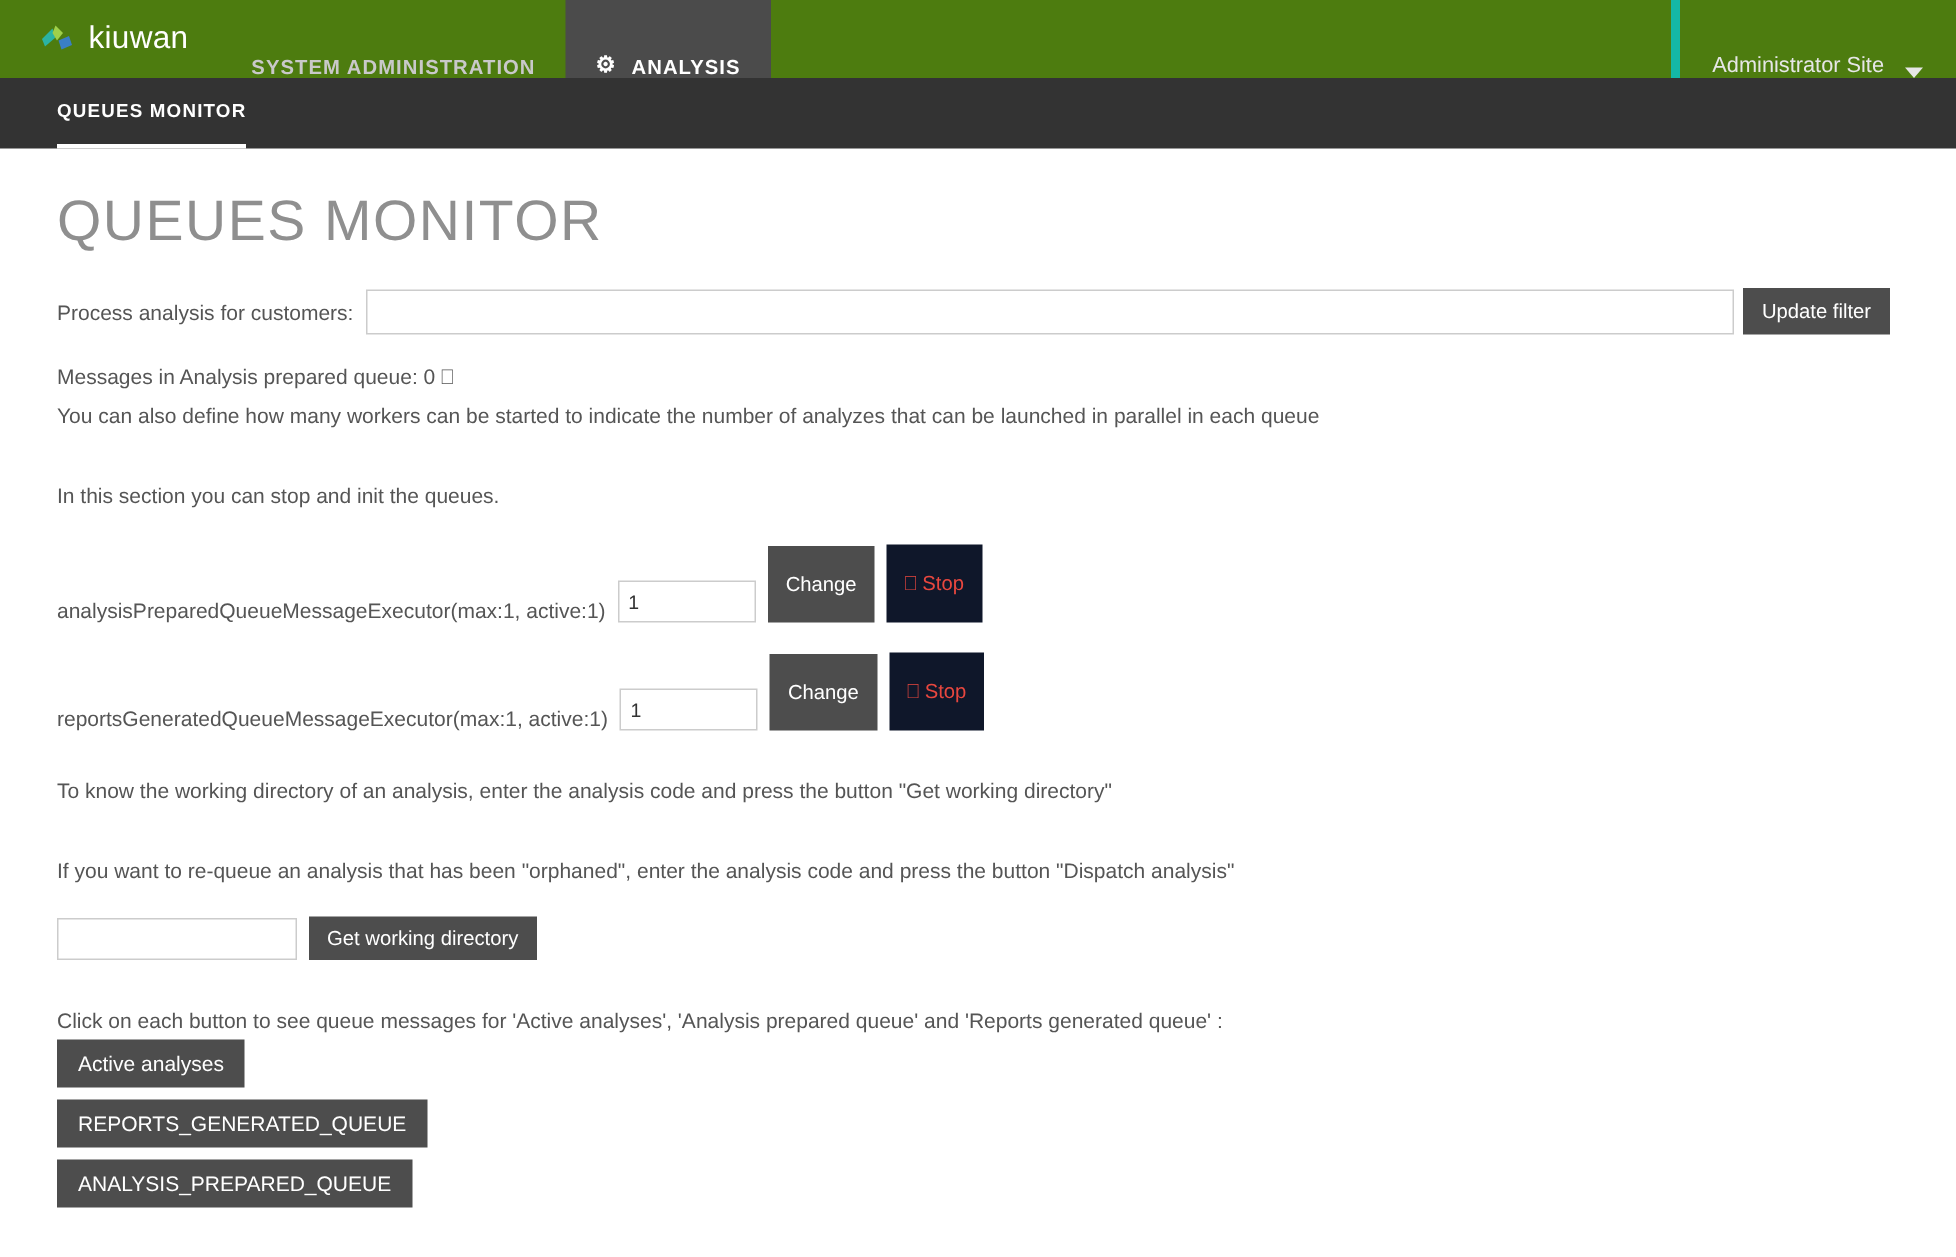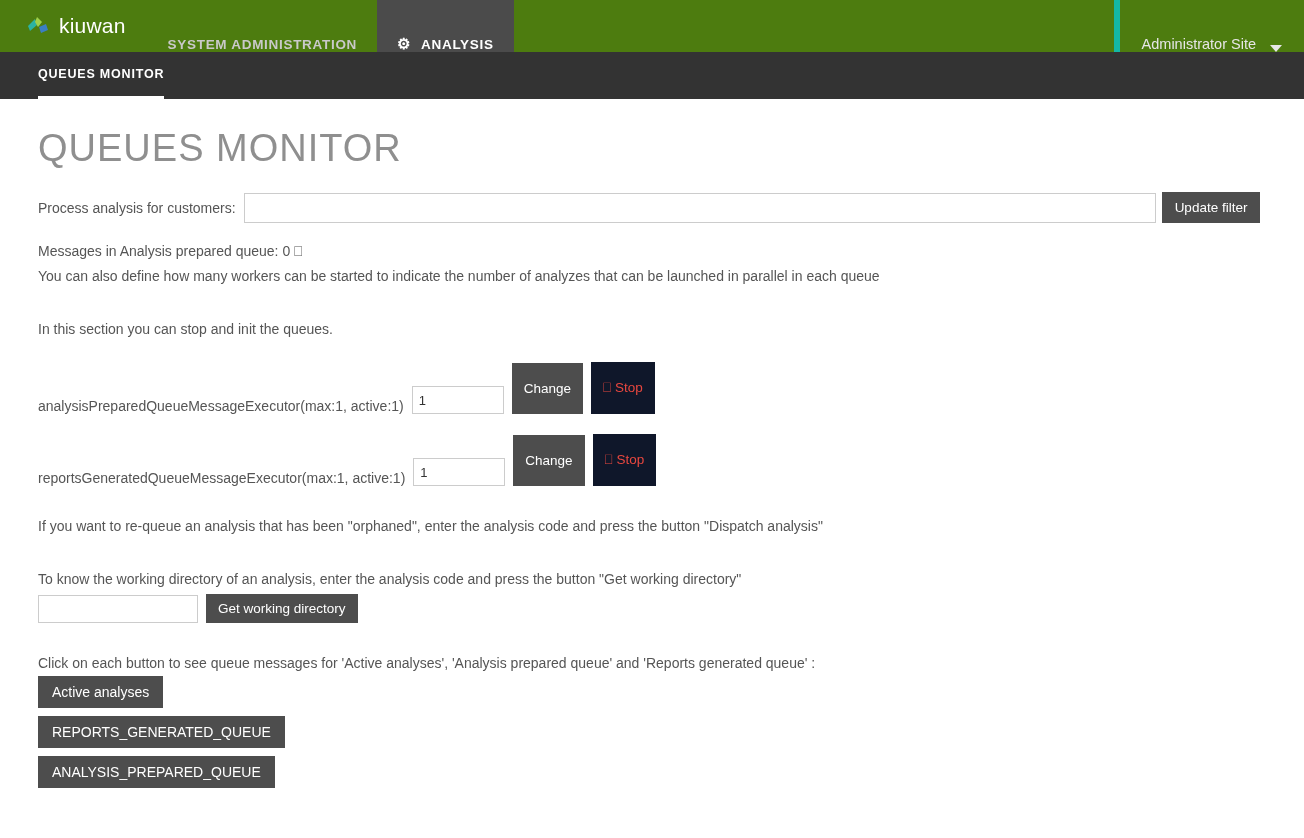--- a/index.html
+++ b/index.html
@@ -183,21 +183,21 @@
   .btn-change { margin-left: 8px; }
   .btn-stop {
     margin-left: 8px;
     background: #0f172a;
     color: #e8473f;
   }
 
   .wd-row {
     display: flex;
     align-items: center;
-    margin-top: 2px;
+    margin-top: 18px;
   }
   .wd-input {
     width: 160px;
     height: 28px;
     border: 1px solid #cccccc;
     font-size: 13px;
     padding: 0 6px;
     box-sizing: border-box;
   }
   .btn-wd { margin-left: 8px; padding: 7px 12px; }
@@ -287,23 +287,23 @@
     <button class="btn btn-stop">⎕ Stop</button>
   </div>
 
   <div class="executor-row">
     <span class="executor-label">reportsGeneratedQueueMessageExecutor(max:1, active:1)</span>
     <input class="num-input" type="text" value="1" style="">
     <button class="btn btn-change">Change</button>
     <button class="btn btn-stop">⎕ Stop</button>
   </div>
 
+  <div class="section-text para-gap">To know the working directory of an analysis, enter the analysis code and press the button "Get working directory"</div>
+
   <div class="section-text para-gap">If you want to re-queue an analysis that has been "orphaned", enter the analysis code and press the button "Dispatch analysis"</div>
-
-  <div class="section-text para-gap">To know the working directory of an analysis, enter the analysis code and press the button "Get working directory"</div>
 
   <div class="wd-row">
     <input class="wd-input" type="text" value="" style="">
     <button class="btn btn-wd">Get working directory</button>
   </div>
 
   <div class="section-text para-gap">Click on each button to see queue messages for 'Active analyses', 'Analysis prepared queue' and 'Reports generated queue' :</div>
 
   <div class="queue-buttons">
     <button class="btn">Active analyses</button>

